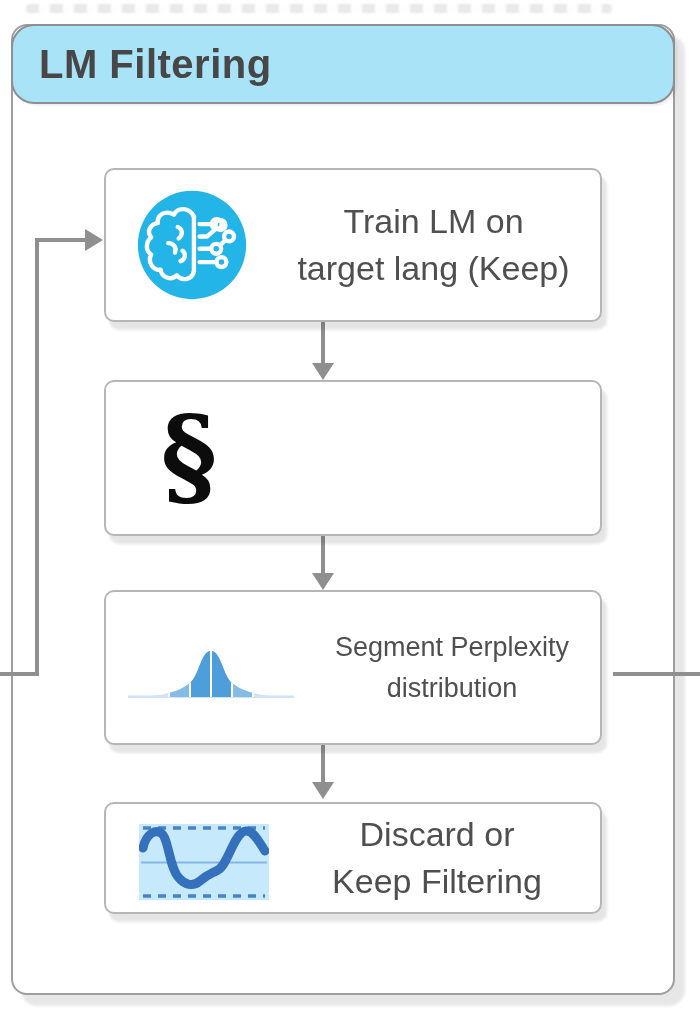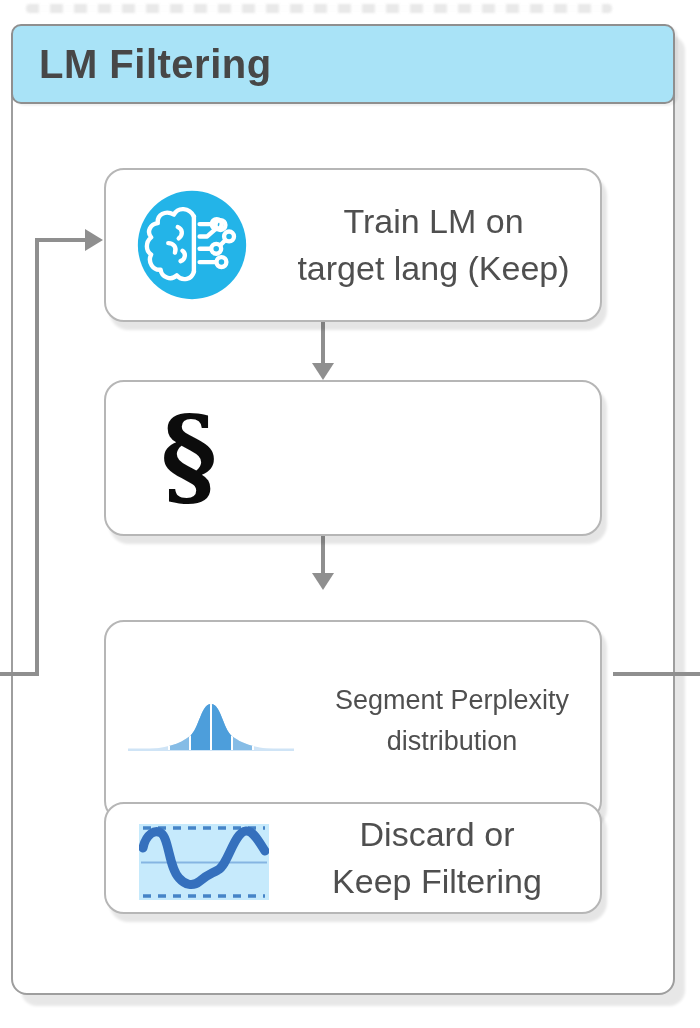--- a/index.html
+++ b/index.html
@@ -17,37 +17,37 @@
   }
   
   .panel{
     position:absolute;left:11px;top:24px;width:664px;height:971px;
     background:#ffffff;border:2px solid #9e9e9e;border-radius:16px;
     box-shadow:10px 11px 3px rgba(0,0,0,.095);
     box-sizing:border-box;z-index:1;
   }
   .panel-header{
     position:absolute;left:11px;top:24px;width:664px;height:80px;
-    background:#a9e3f7;border:2px solid #8f8f8f;border-radius:10px;
+    background:#a9e3f7;border:2px solid #8f8f8f;border-radius:23px;
     box-sizing:border-box;display:flex;align-items:center;padding-left:26px;
     z-index:3;box-shadow:3px 2px 2px rgba(0,0,0,.06);
   }
   .panel-title{
     font-size:40px;font-weight:bold;color:#474747;letter-spacing:.5px;
   }
   
   .step-box{
     position:absolute;left:104px;width:498px;
-    background:#ffffff;border:2px solid #b6b6b6;border-radius:20px;
+    background:#ffffff;border:2px solid #b6b6b6;border-radius:10px;
     box-sizing:border-box;display:flex;align-items:center;
     box-shadow:5px 8px 3px rgba(0,0,0,.10);z-index:3;
   }
   #box-train{top:168px;height:154px;}
   #box-paragraph{top:380px;height:156px;}
-  #box-segment{top:620px;height:201px;gap:12px;}
+  #box-segment{top:590px;height:155px;gap:12px;}
   #box-decision{top:802px;height:112px;gap:12px;}
   .icon-zone{flex:0 0 auto;display:flex;align-items:center;}
   .step-text{
     flex:1 1 auto;text-align:center;color:#4f4f4f;
     font-size:34px;line-height:47px;padding-right:10px;
   }
   #box-segment .step-text{font-size:27px;line-height:41px;}
   .section-sign{
     font-family:"DejaVu Serif","Liberation Serif",serif;
     font-weight:bold;font-size:108px;line-height:96px;color:#0c0c0c;

